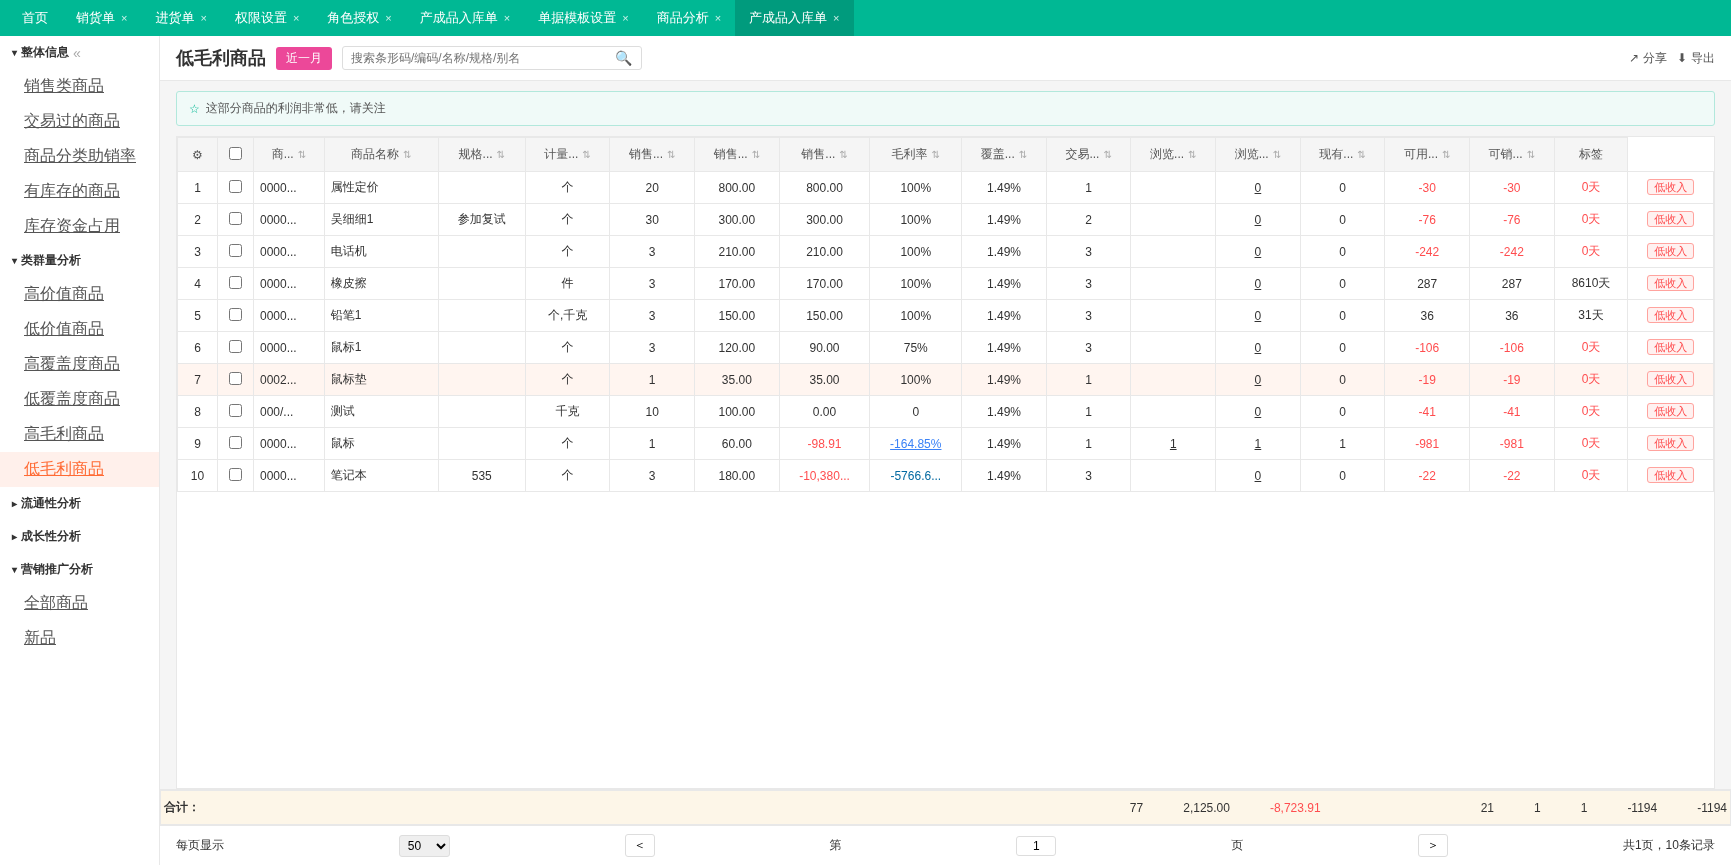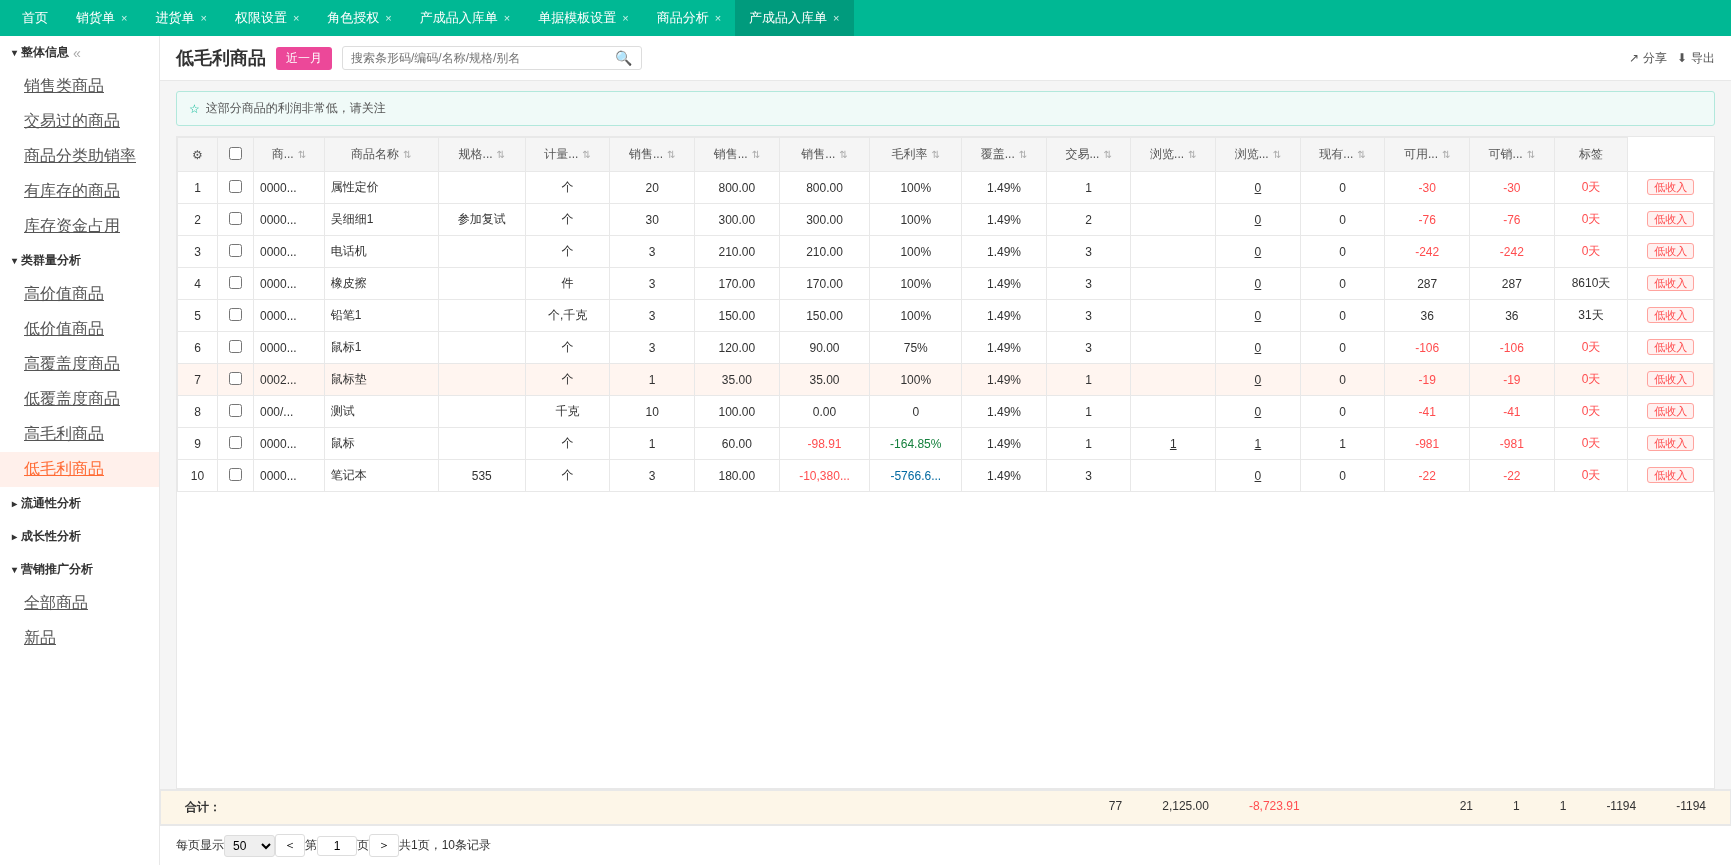--- a/index.html
+++ b/index.html
@@ -46,25 +46,25 @@
     tbody tr { background: #fff; }
     tbody tr.highlighted { background: #fff5f0; }
     tbody td { border: 1px solid #e8e8e8; padding: 7px 6px; text-align: center; white-space: nowrap; }
     .td-left { text-align: left; margin-left: 20px; }
     .red-badge { background: #fff1f0; color: #ff4d4f; border: 1px solid #ffa39e; border-radius: 3px; padding: 1px 6px; font-size: 11px; }
     .underline { text-decoration: underline; cursor: pointer; }
     .sort-icon { color: #aaa; font-size: 10px; margin-left: 2px; cursor: pointer; }
     th .th-inner { display: flex; align-items: center; justify-content: center; gap: 2px; }
 
     
-    .footer-total { background: #fdf6e8; border: 1px solid #e8e8e8; border-top: 2px solid #e8e8e8; padding: 8px 24px; display: flex; align-items: flex-start; font-size: 12px; }
+    .footer-total { background: #fdf6e8; border: 1px solid #e8e8e8; border-top: 2px solid #e8e8e8; padding: 8px 3px; display: flex; align-items: center; font-size: 12px; }
     .footer-total-label { font-weight: bold; margin-right: 20px; }
 
     
-    .pagination { background: #fff; border-top: 1px solid #e8e8e8; padding: 8px 16px; display: flex; align-items: center; justify-content: flex-start; gap: 0; font-size: 12px; }
+    .pagination { background: #fff; border-top: 1px solid #e8e8e8; padding: 8px 16px; display: flex; align-items: center; justify-content: space-between; gap: 8px; font-size: 12px; }
     .pagination select { border: 1px solid #ddd; border-radius: 3px; padding: 2px 4px; font-size: 12px; }
     .page-btn { border: 1px solid #ddd; background: #fff; border-radius: 3px; padding: 2px 8px; cursor: pointer; font-size: 12px; }
     .page-input { border: 1px solid #ddd; border-radius: 3px; padding: 2px 6px; width: 40px; text-align: center; font-size: 12px; }
 
     .collapse-btn { background: none; border: none; cursor: pointer; color: #aaa; font-size: 14px; margin-left: 4px; }
 
     
     input[type=checkbox] { cursor: pointer; }
   </style>
 </head>
@@ -463,21 +463,21 @@
             <tr>
       <td>9</td>
       <td><input type="checkbox" style=""></td>
       <td class="td-left">0000...</td>
       <td class="td-left">鼠标</td>
       <td></td>
       <td>个</td>
       <td>1</td>
       <td>60.00</td>
       <td style="color:#ff4d4f;">-98.91</td>
-      <td style="color:#15803d;">-164.85%</td>
+      <td style="color:#3b82f6;text-decoration:underline;">-164.85%</td>
       <td>1.49%</td>
       <td>1</td>
       <td><span class="underline">1</span></td>
       <td><span class="underline">1</span></td>
       <td>1</td>
       <td style="color:#ff4d4f;">-981</td>
       <td style="color:#ff4d4f;">-981</td>
       <td style="color:#ff4d4f;">0天</td>
       <td><span class="red-badge">低收入</span></td>
     </tr>

